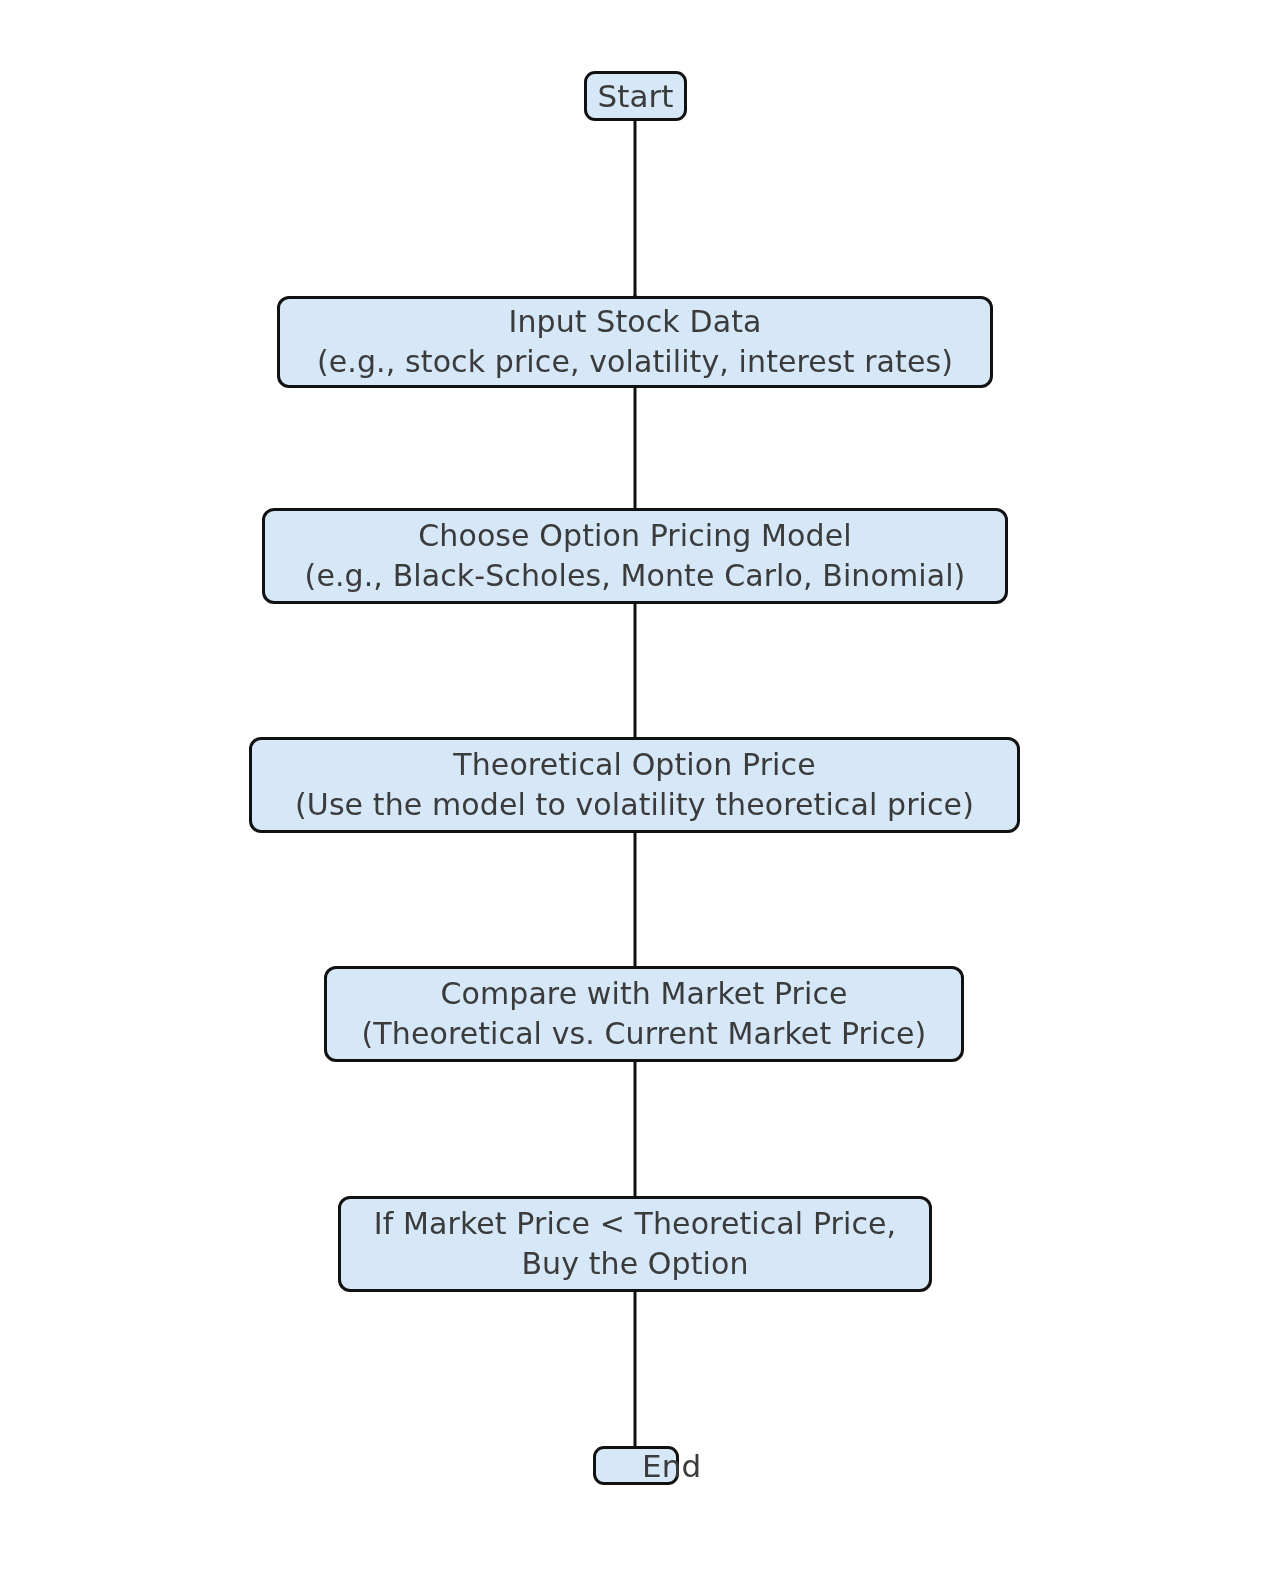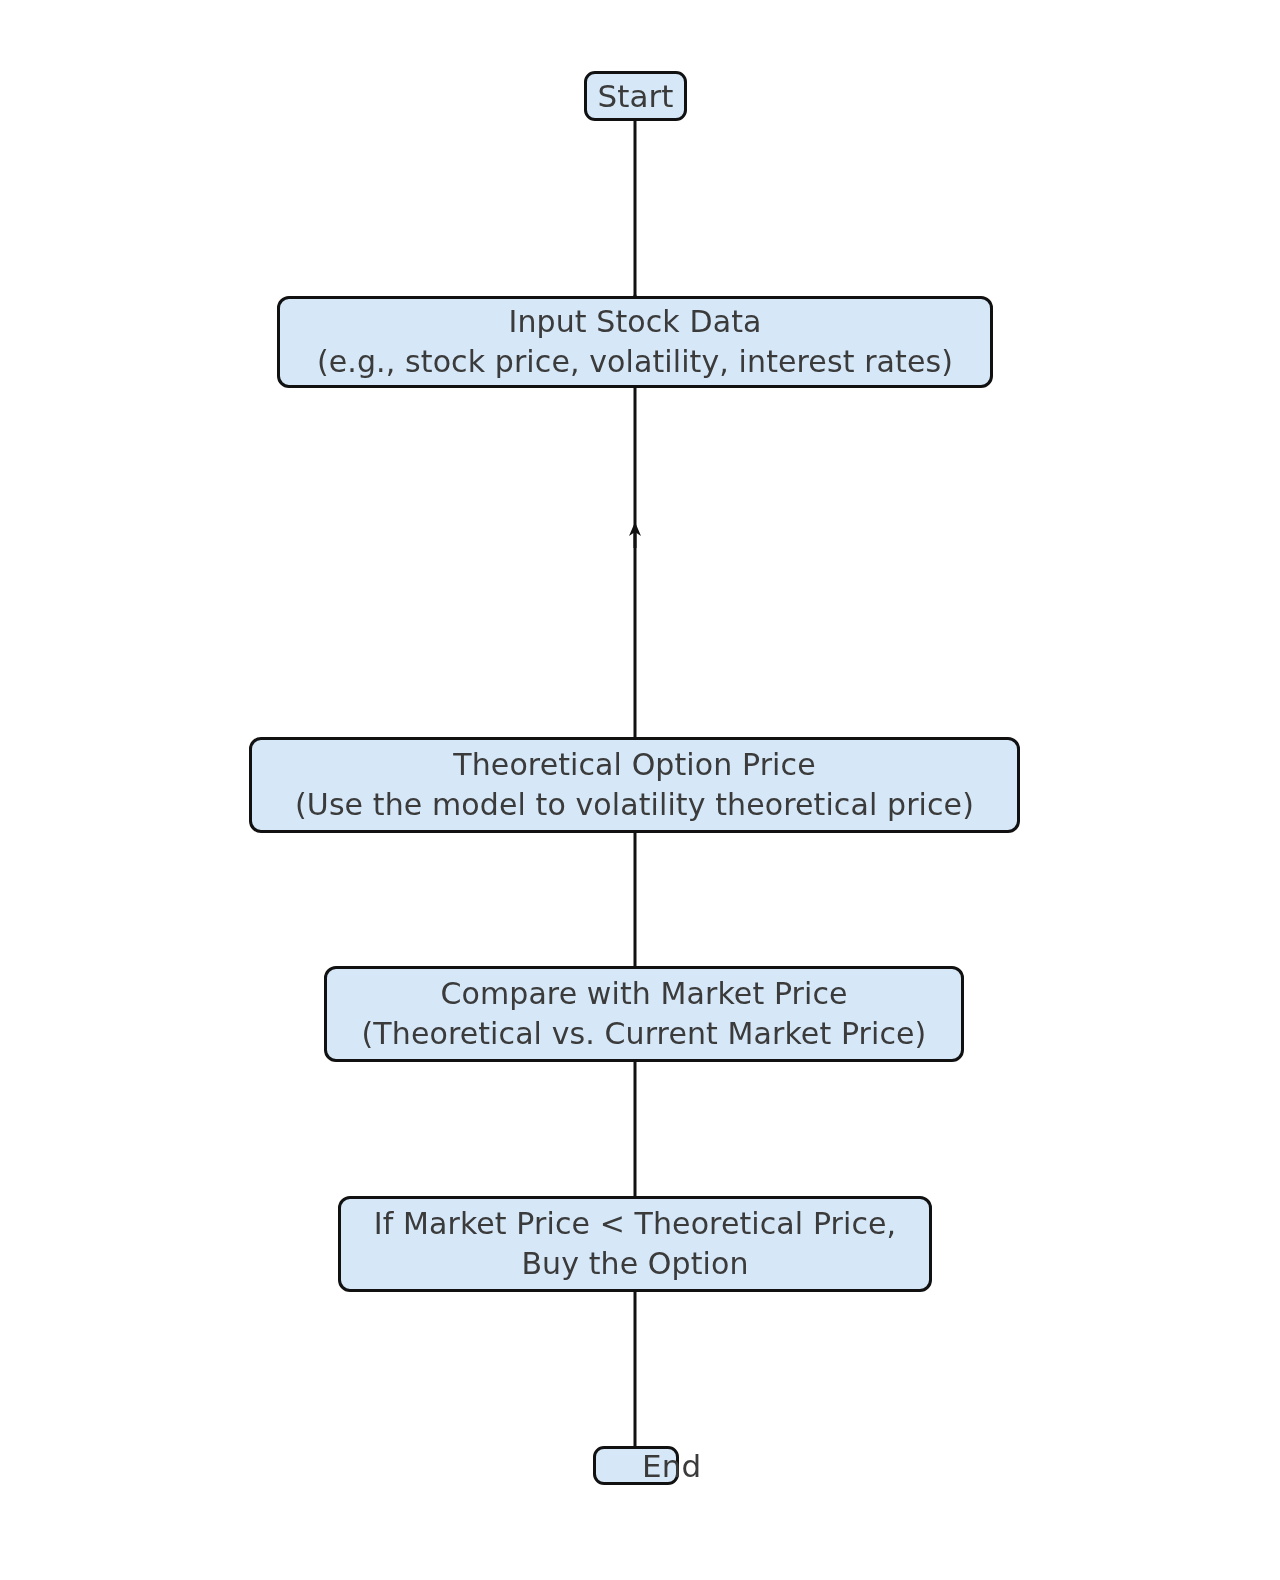--- a/index.html
+++ b/index.html
@@ -94,20 +94,24 @@
 
   <div class="node terminal" style="left:584px; top:71px; width:103px; height:50px;">
     <span class="node-label">Start</span>
   </div>
 
   <div class="node" style="left:277px; top:280px; width:716px; height:92px;margin-top:16px;">
     <span class="node-label">Input Stock Data
 (e.g., stock price, volatility, interest rates)</span>
   </div>
 
+  <div class="node" style="left:262px; top:508px; width:746px; height:96px;">
+    <span class="node-label">Choose Option Pricing Model
+(e.g., Black-Scholes, Monte Carlo, Binomial)</span>
+  </div>
 
   <div class="node" style="left:249px; top:737px; width:771px; height:96px;">
     <span class="node-label">Theoretical Option Price
 (Use the model to volatility theoretical price)</span>
   </div>
 
   <div class="node" style="left:324px; top:966px; width:640px; height:96px;">
     <span class="node-label">Compare with Market Price
 (Theoretical vs. Current Market Price)</span>
   </div>

